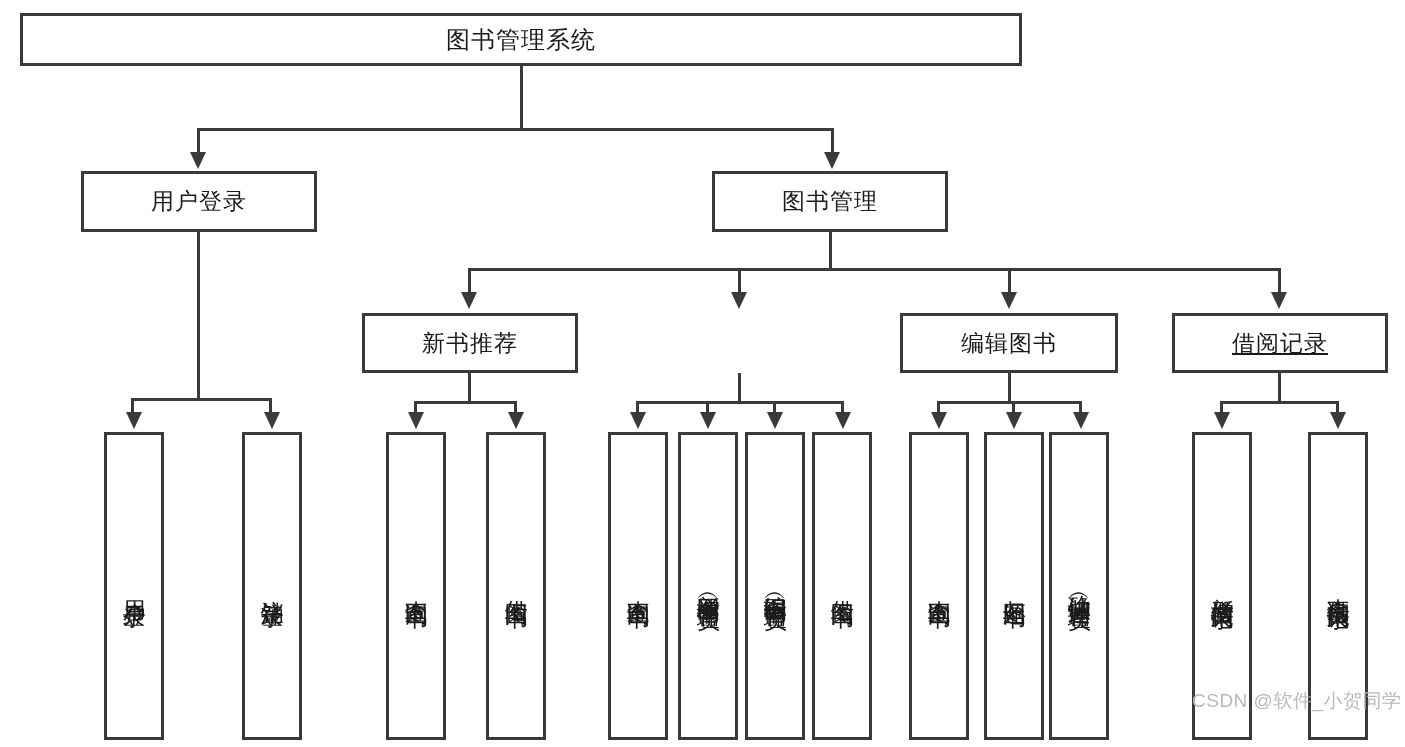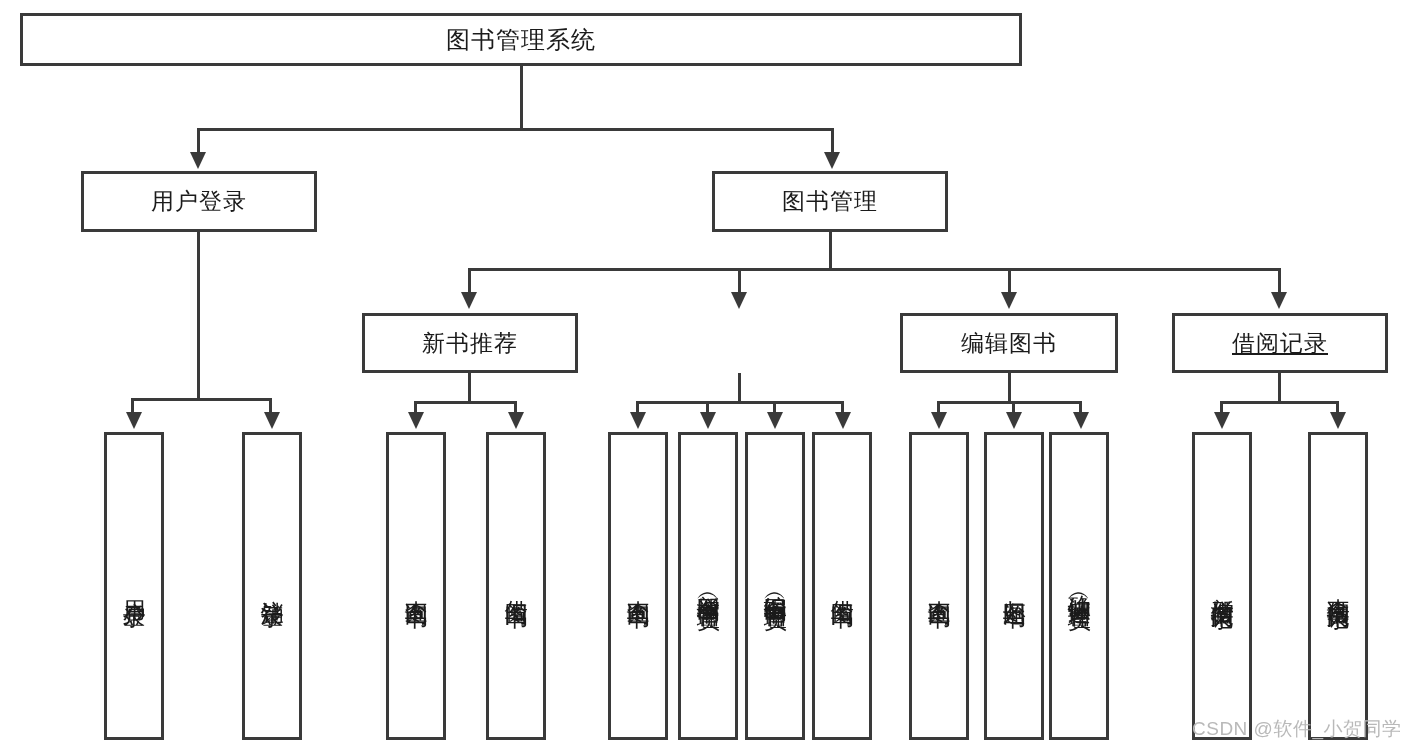--- a/index.html
+++ b/index.html
@@ -220,15 +220,15 @@
   </div>
 
   <div class="leaf" style="left:1192px; top:432px; width:60px; height:308px;">
     <span class="vlabel">新增借阅记录</span>
   </div>
 
   <div class="leaf" style="left:1308px; top:432px; width:60px; height:308px;">
     <span class="vlabel">查询借阅记录</span>
   </div>
 
-  <div id="watermark" style="left:1192px; top:688px;margin-top:28px;">CSDN @软件_小贺同学</div>
+  <div id="watermark" style="left:1192px; top:688px;">CSDN @软件_小贺同学</div>
 
 </div>
 
 </body></html>

